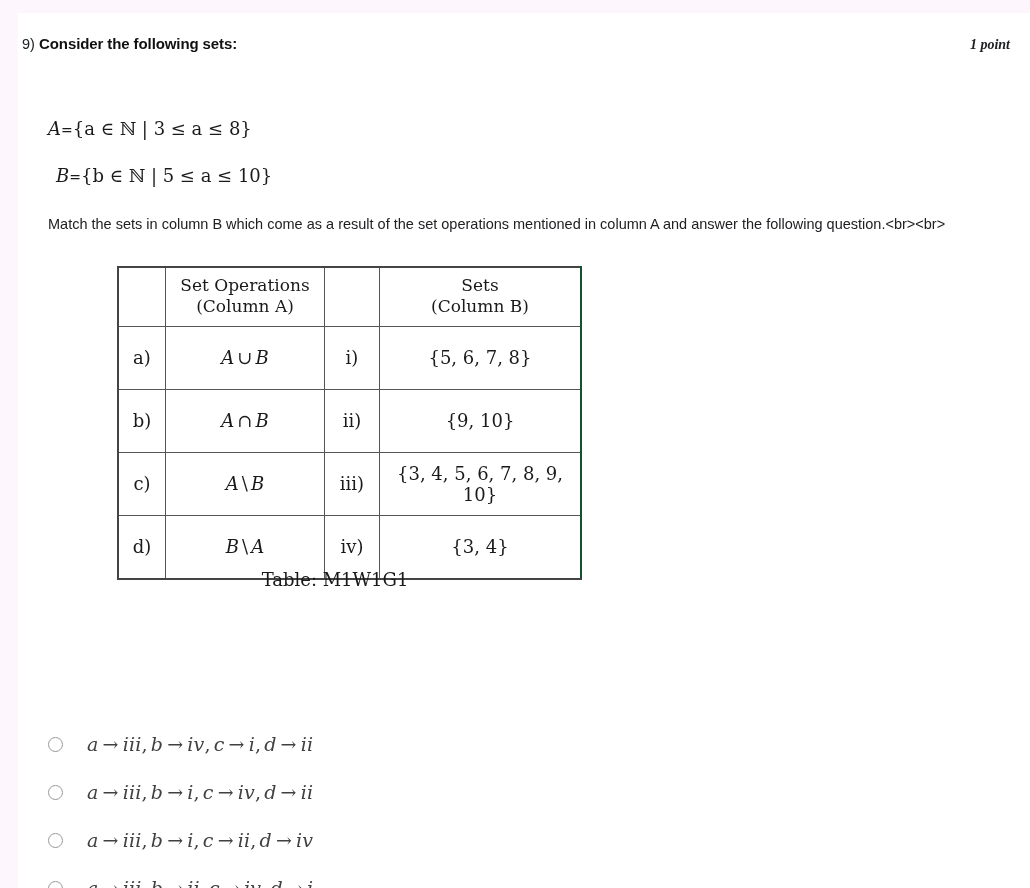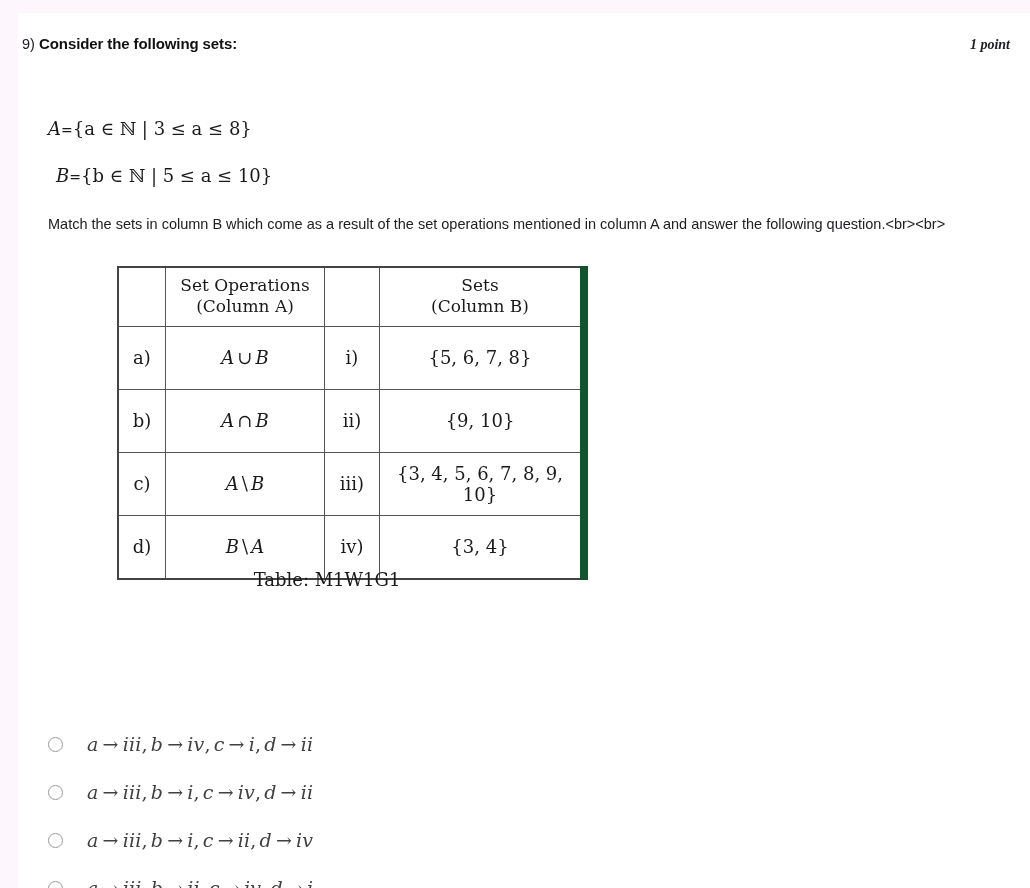--- a/index.html
+++ b/index.html
@@ -98,21 +98,21 @@
     padding-left: 36px;
   }
   #match-table td, #match-table th {
     border: 1px solid #555;
     text-align: center;
     vertical-align: middle;
     font-weight: normal;
     padding: 0;
   }
   #match-table .outer-l { border-left: 2px solid #444; }
-  #match-table .outer-r { border-right: 8px solid #14532d; }
+  #match-table .outer-r { border-right: 2px solid #14532d; }
   #match-table thead td {
     font-size: 17px;
     line-height: 1.25;
     padding: 7px 4px 8px 4px;
     border-top: 2px solid #444;
   }
   #match-table tbody td {
     height: 62px;
     font-size: 18px;
   }
@@ -121,21 +121,21 @@
   }
   .c-label { width: 38px; font-size: 17px; }
   .c-ops   { width: 150px; }
   .c-rom   { width: 46px; font-size: 17px; }
   .c-sets  { width: 192px; }
   .ital { font-style: italic; }
   .opsym { font-style: normal; padding: 0 3px; }
 
   .table-caption {
     position: absolute;
-    left: 91px;
+    left: 99px;
     top: 556px;
     width: 436px;
     text-align: center;
     font-family: "DejaVu Serif", "Liberation Serif", serif;
     font-size: 18px;
     color: #1a1a1a;
   }
 
   
   .subquestion {

